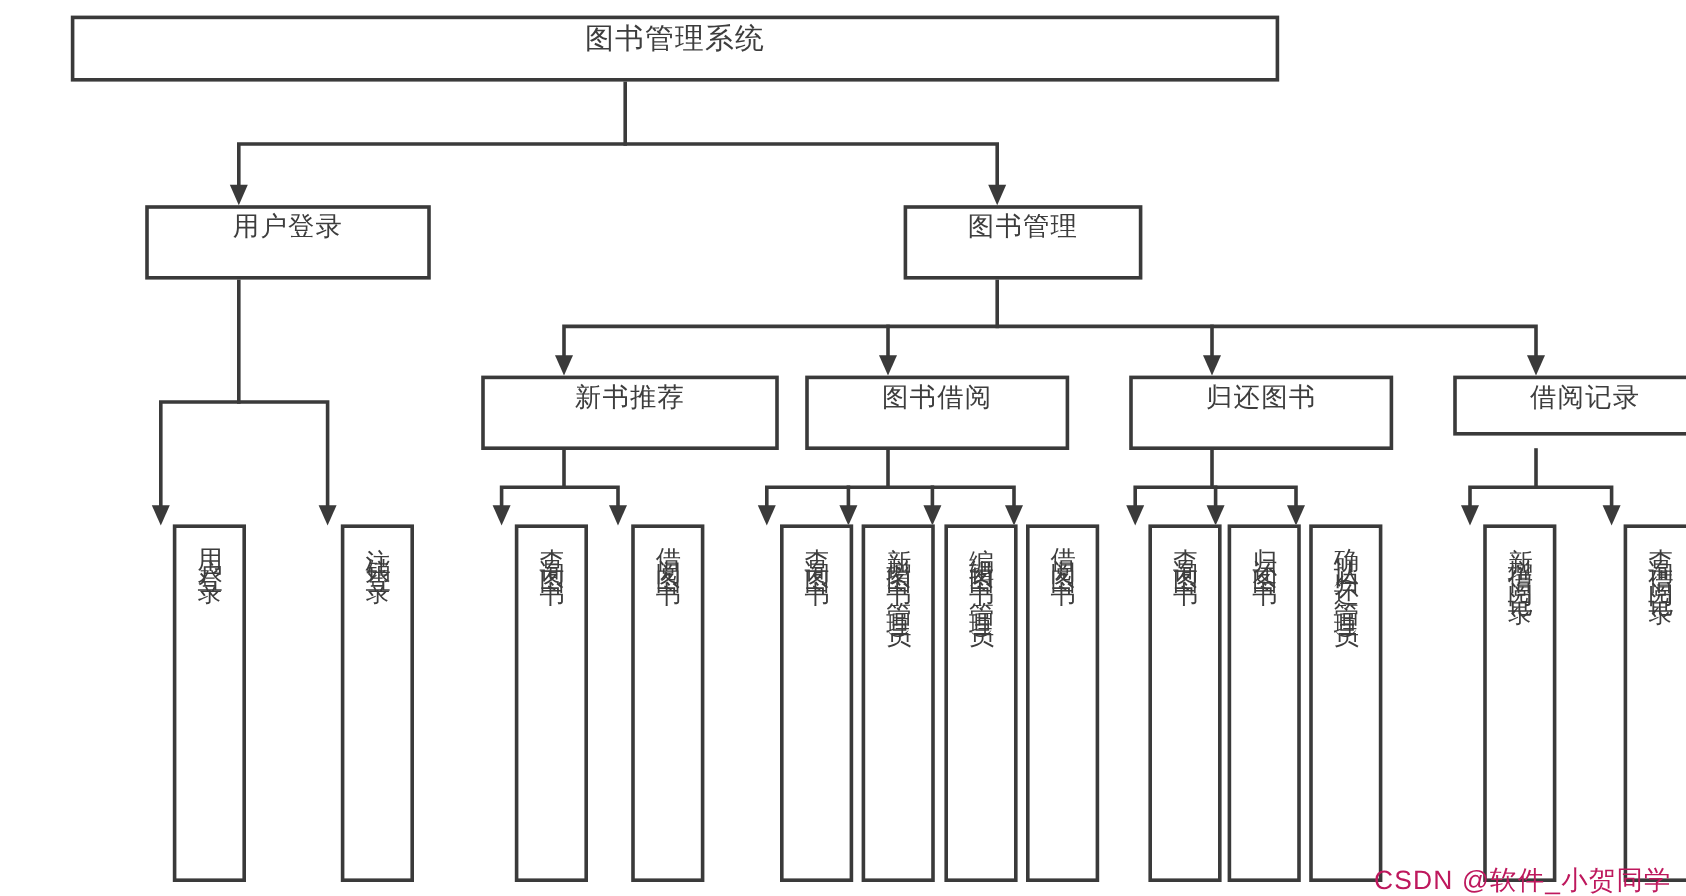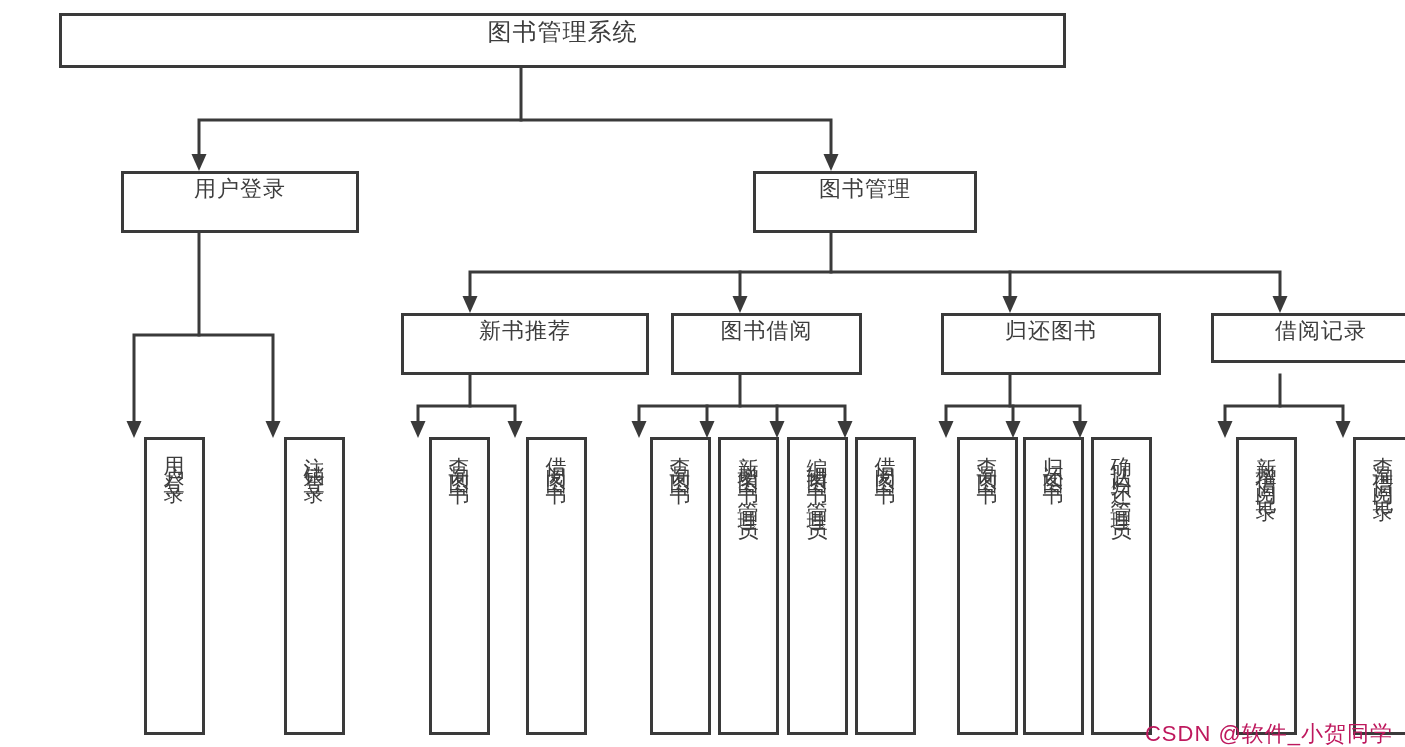--- a/index.html
+++ b/index.html
@@ -68,23 +68,23 @@
     top: 719px;
     font-size: 22px;
     letter-spacing: 1px;
     color: #be185d;
     z-index: 3;
     white-space: nowrap;
   }
   
   .n-root            { left: 18px;   top: 13px;  width: 1007px; height: 55px; }
   .n-user-login      { left: 80px;   top: 171px; width: 238px;  height: 62px; }
-  .n-book-mgmt       { left: 712px;  top: 171px; width: 224px;  height: 62px; }
+  .n-book-mgmt       { left: 712px;  top: 171px; width: 199px;  height: 62px; }
   .n-new-book        { left: 360px;  top: 313px; width: 248px;  height: 62px; }
-  .n-book-borrow     { left: 630px;  top: 313px; width: 191px;  height: 62px; }
+  .n-book-borrow     { left: 630px;  top: 313px; width: 220px;  height: 62px; }
   .n-current-borrow  { left: 900px;  top: 313px; width: 220px;  height: 62px; }
   .n-borrow-record   { left: 1170px; top: 313px; width: 220px;  height: 50px; }
   .leaf { top: 437px; height: 298px; width: 61px; }
   .n-leaf-user-login   { left: 103px; }
   .n-leaf-logout       { left: 243px; }
   .n-leaf-nb-query     { left: 388px; }
   .n-leaf-nb-borrow    { left: 485px; }
   .n-leaf-bb-query     { left: 609px; }
   .n-leaf-bb-add       { left: 677px; }
   .n-leaf-bb-edit      { left: 746px; }

